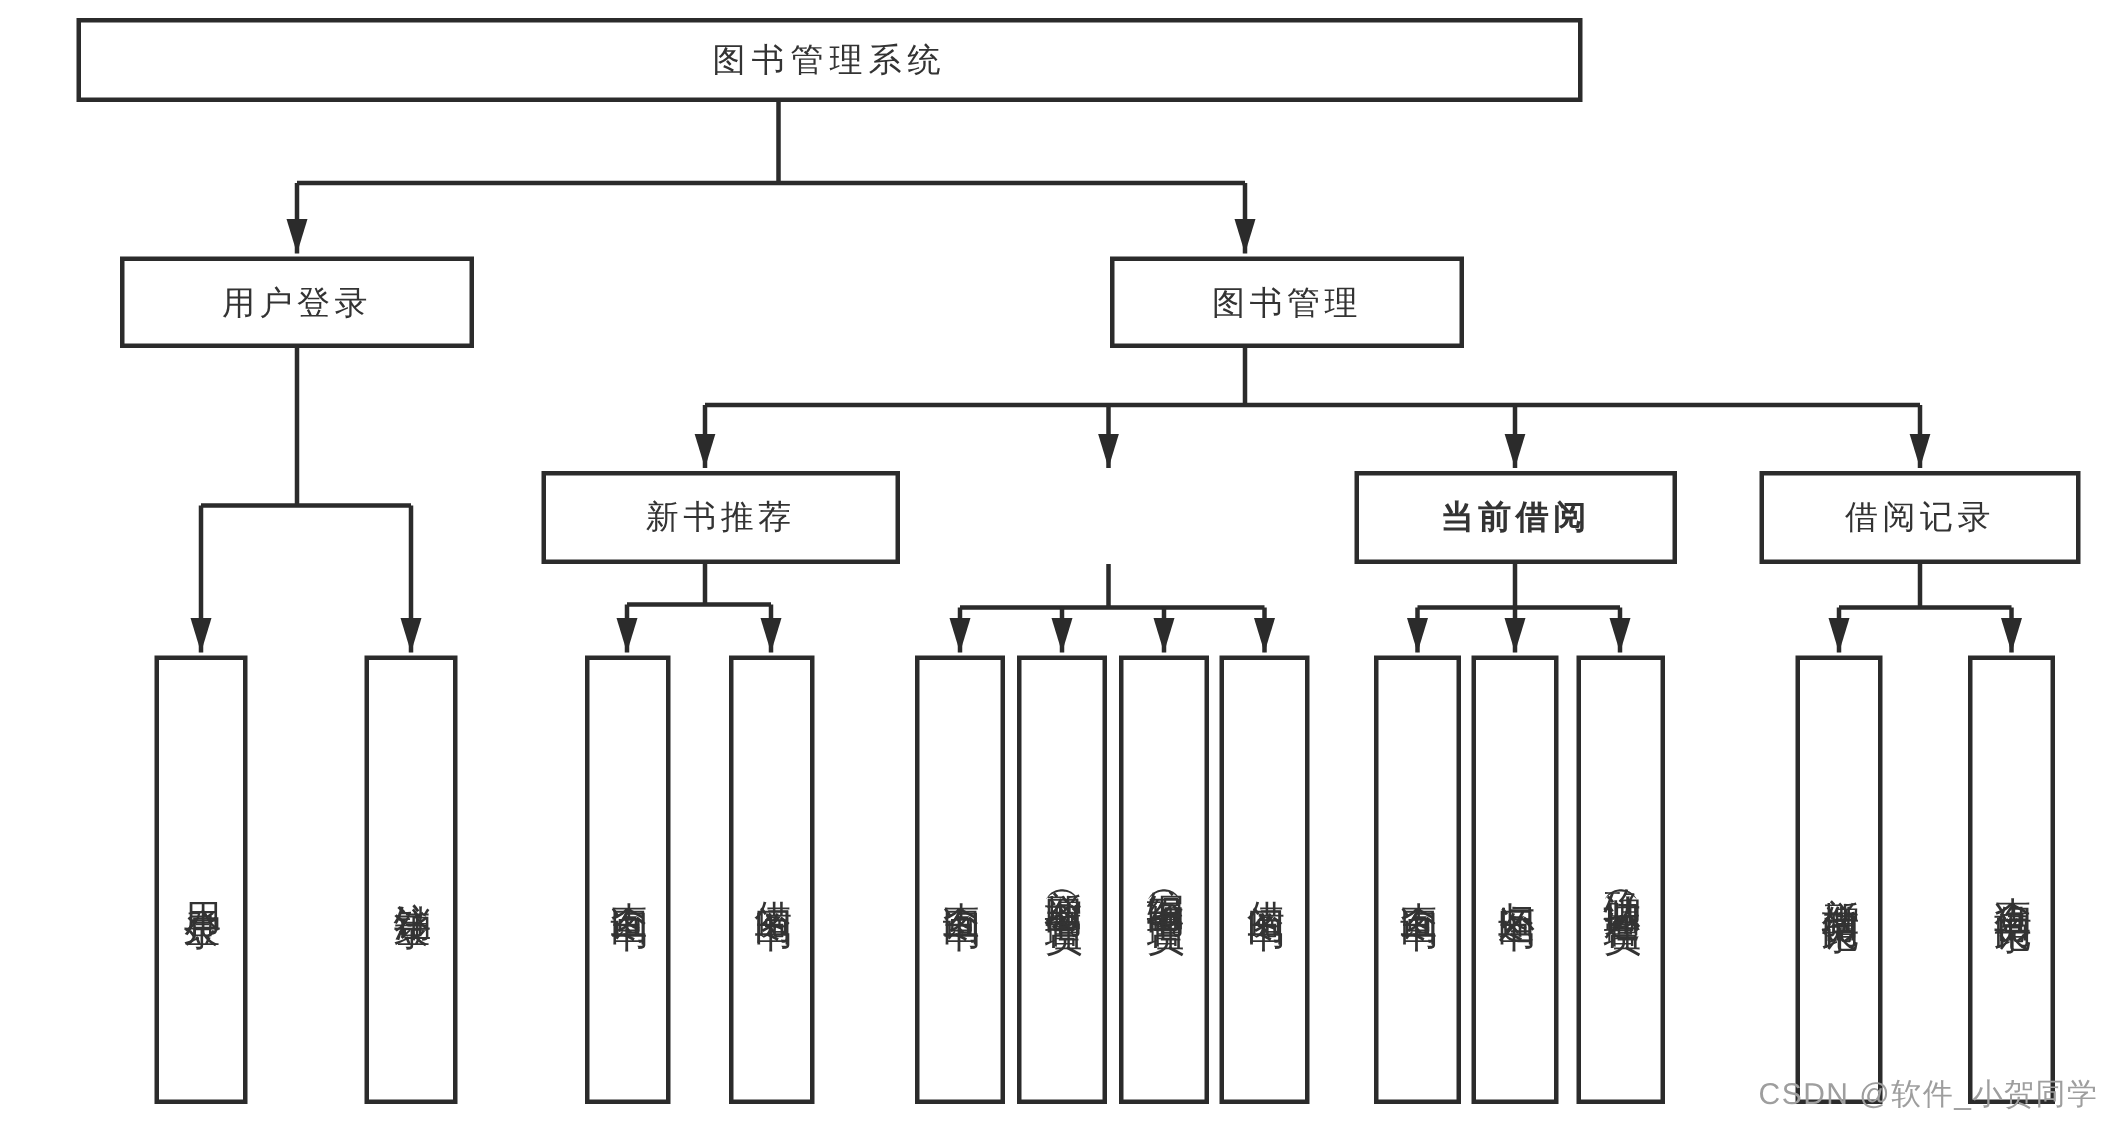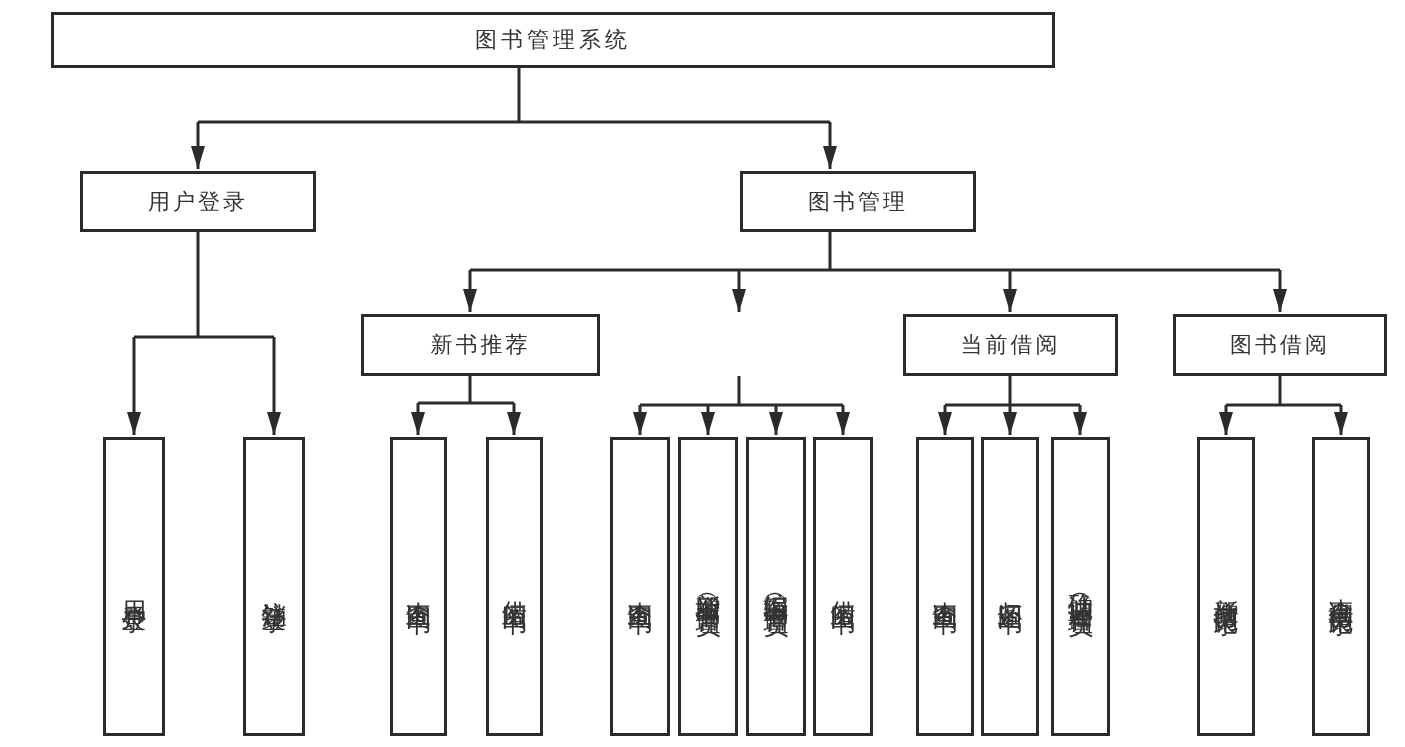--- a/index.html
+++ b/index.html
@@ -23,21 +23,21 @@
     writing-mode:vertical-rl;text-orientation:mixed;
     letter-spacing:3px;line-height:1;
     max-height:288px;
   }
   
   .n-root{left:29px;top:12px;width:1004px;height:56px;margin-left:22px;}
   .n-user-login{left:80px;top:171px;width:236px;height:61px;}
   .n-book-mgmt{left:712px;top:171px;width:236px;height:61px;margin-left:28px;}
   .n-new-book{left:361px;top:314px;width:239px;height:62px;}
   .n-borrow{left:632px;top:314px;width:216px;height:62px;}
-  .n-current{left:903px;top:314px;width:215px;height:62px;}
+  .n-current{left:903px;top:314px;width:215px;height:62px;font-weight:bold;}
   .n-records{left:1173px;top:314px;width:214px;height:62px;}
   .lf{top:437px;height:299px;}
   .l-ul1{left:103px;width:62px;}
   .l-ul2{left:243px;width:62px;}
   .l-nb1{left:390px;width:57px;}
   .l-nb2{left:486px;width:57px;}
   .l-bb1{left:610px;width:60px;}
   .l-bb2{left:678px;width:60px;}
   .l-bb3{left:746px;width:60px;}
   .l-bb4{left:813px;width:60px;}
@@ -110,21 +110,21 @@
     <span>图书管理</span>
   </div>
 
   <div class="node h-node n-new-book">
     <span>新书推荐</span>
   </div>
   <div class="node h-node n-current">
     <span>当前借阅</span>
   </div>
   <div class="node h-node n-records">
-    <span>图书借阅</span>
+    <span>借阅记录</span>
   </div>
 
   <div class="node leaf lf l-ul1">
     <span class="v-label">用户登录</span>
   </div>
   <div class="node leaf lf l-ul2">
     <span class="v-label">注销登录</span>
   </div>
 
   <div class="node leaf lf l-nb1">
@@ -157,13 +157,14 @@
     <span class="v-label">确认归还（管理员）</span>
   </div>
 
   <div class="node leaf lf l-br1">
     <span class="v-label">新增借阅记录</span>
   </div>
   <div class="node leaf lf l-br2">
     <span class="v-label">查询借阅记录</span>
   </div>
 
+  <div class="watermark">CSDN @软件_小贺同学</div>
 </div>
 
 </body></html>

